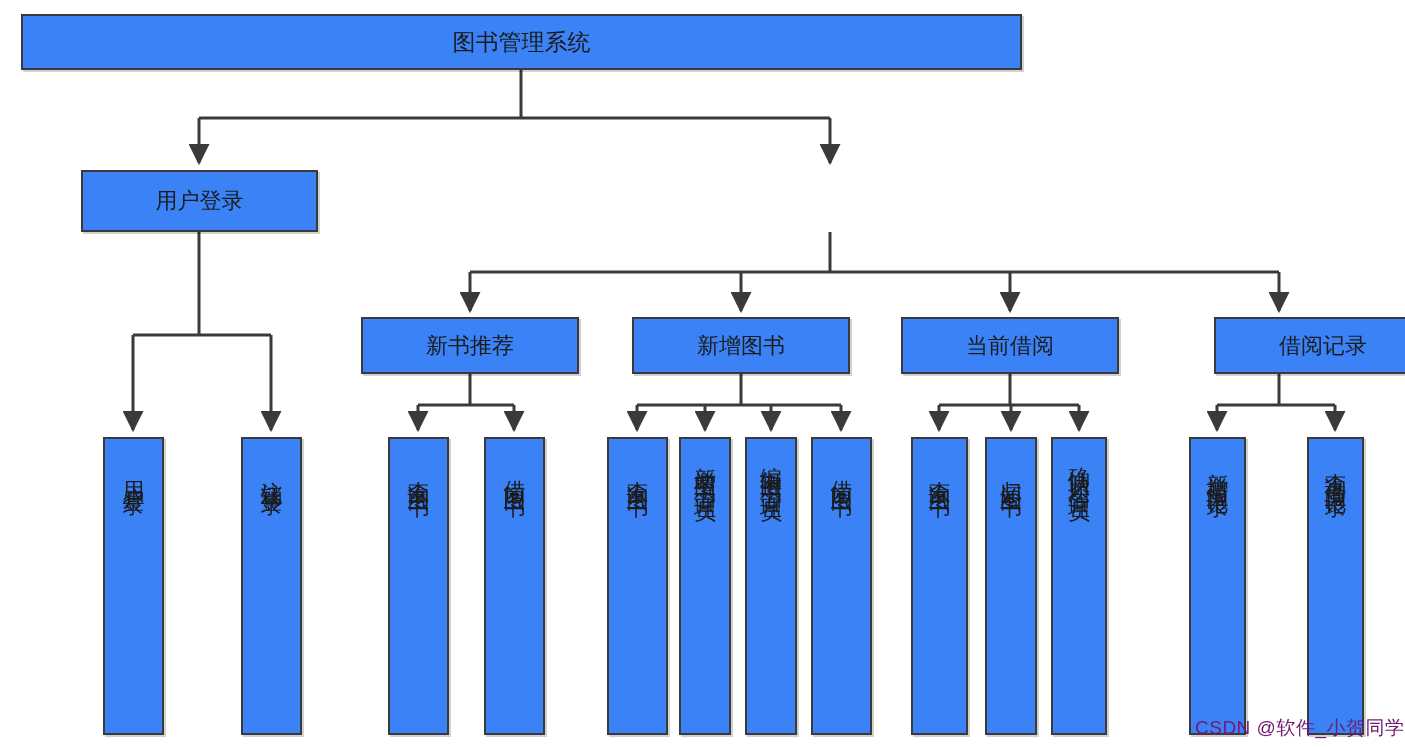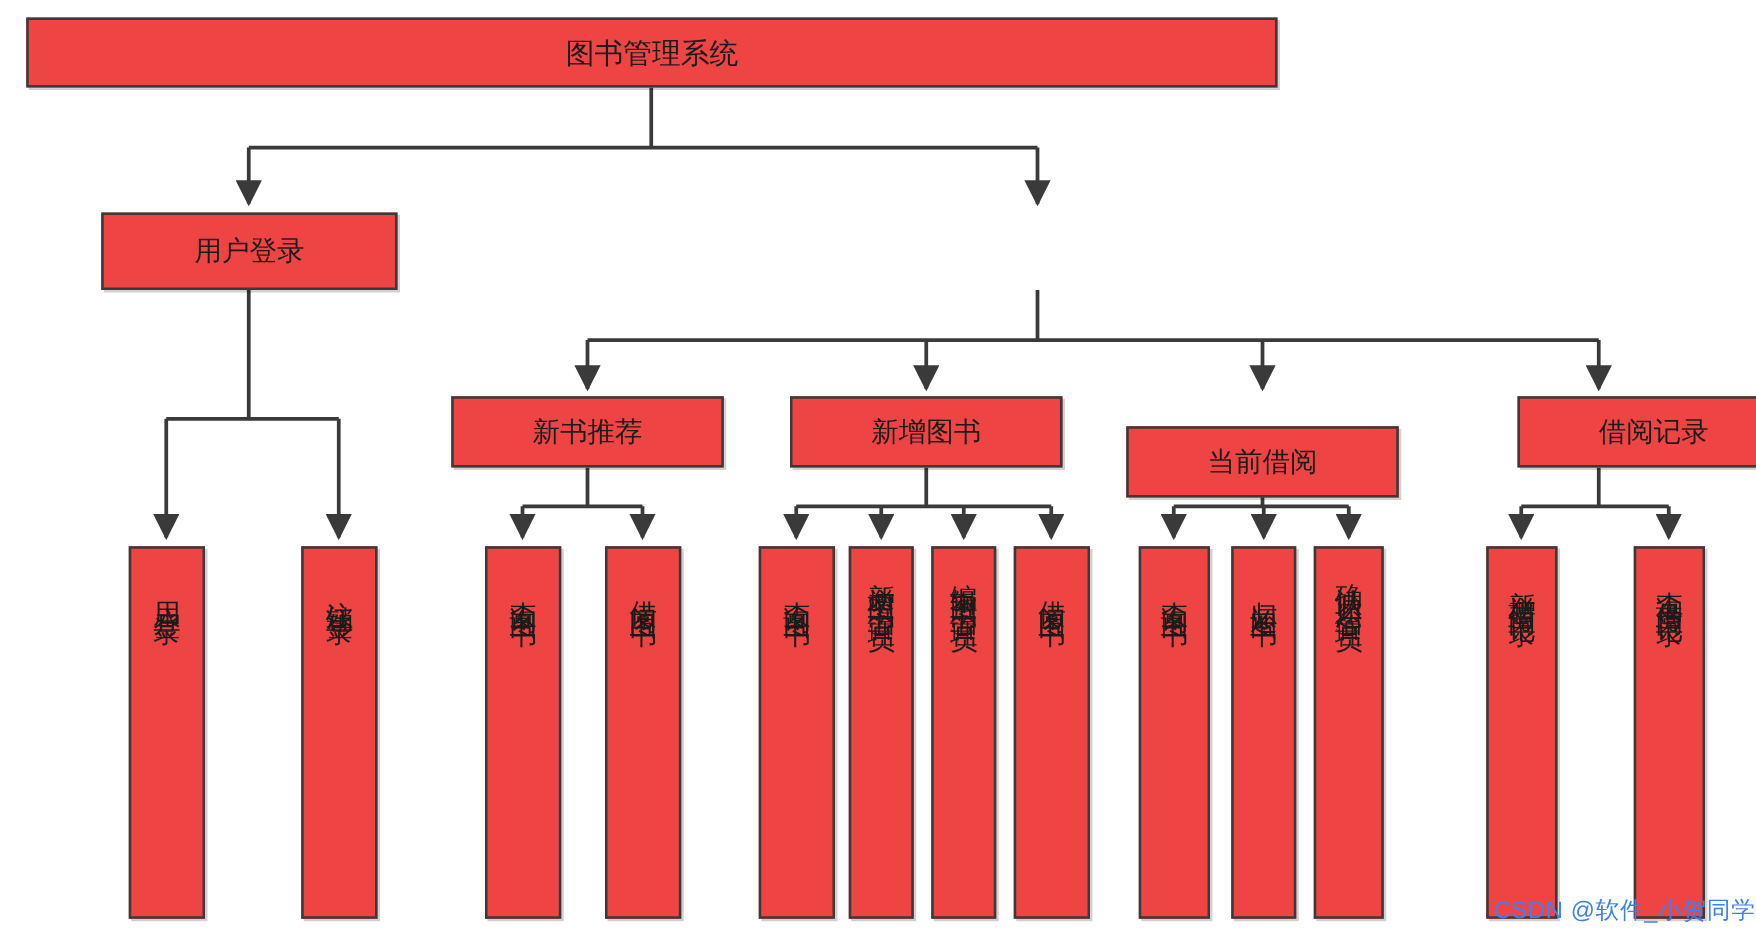--- a/index.html
+++ b/index.html
@@ -21,21 +21,21 @@
     position: absolute;
     left: 0;
     top: 0;
     width: 1405px;
     height: 747px;
     pointer-events: none;
   }
   .node {
     position: absolute;
     box-sizing: border-box;
-    background: #ef4444;
+    background: #3b82f6;
     border: 2px solid #3a3a3a;
     box-shadow: 2px 2px 0 rgba(0,0,0,0.18);
     display: flex;
     align-items: center;
     justify-content: center;
     color: #1b1b1b;
     z-index: 2;
   }
   .node-label {
     display: block;
@@ -57,21 +57,21 @@
   .node.leaf .node-label {
     writing-mode: vertical-rl;
     text-orientation: upright;
     font-size: 22px;
     letter-spacing: 5px;
     line-height: 1;
   }
   .watermark {
     position: absolute;
     font-size: 19px;
-    color: #3b82f6;
+    color: #701a75;
     white-space: nowrap;
     z-index: 3;
     letter-spacing: 0.5px;
   }
 </style>
 </head>
 <body>
 
 <div id="canvas">
 
@@ -133,21 +133,21 @@
   <div class="node branch" style="left:81px; top:170px; width:237px; height:62px;">
     <span class="node-label">用户登录</span>
   </div>
 
   <div class="node branch" style="left:361px; top:317px; width:218px; height:57px;font-family:Liberation Serif, serif;">
     <span class="node-label">新书推荐</span>
   </div>
   <div class="node branch" style="left:632px; top:317px; width:218px; height:57px;">
     <span class="node-label">新增图书</span>
   </div>
-  <div class="node branch" style="left:901px; top:317px; width:218px; height:57px;margin-top:24px;">
+  <div class="node branch" style="left:901px; top:317px; width:218px; height:57px;">
     <span class="node-label">当前借阅</span>
   </div>
   <div class="node branch" style="left:1170px; top:317px; width:218px; height:57px;margin-left:44px;">
     <span class="node-label">借阅记录</span>
   </div>
 
   <div class="node leaf" style="left:103px; top:437px; width:61px; height:298px;">
     <span class="node-label">用户登录</span>
   </div>
   <div class="node leaf" style="left:241px; top:437px; width:61px; height:298px;">

